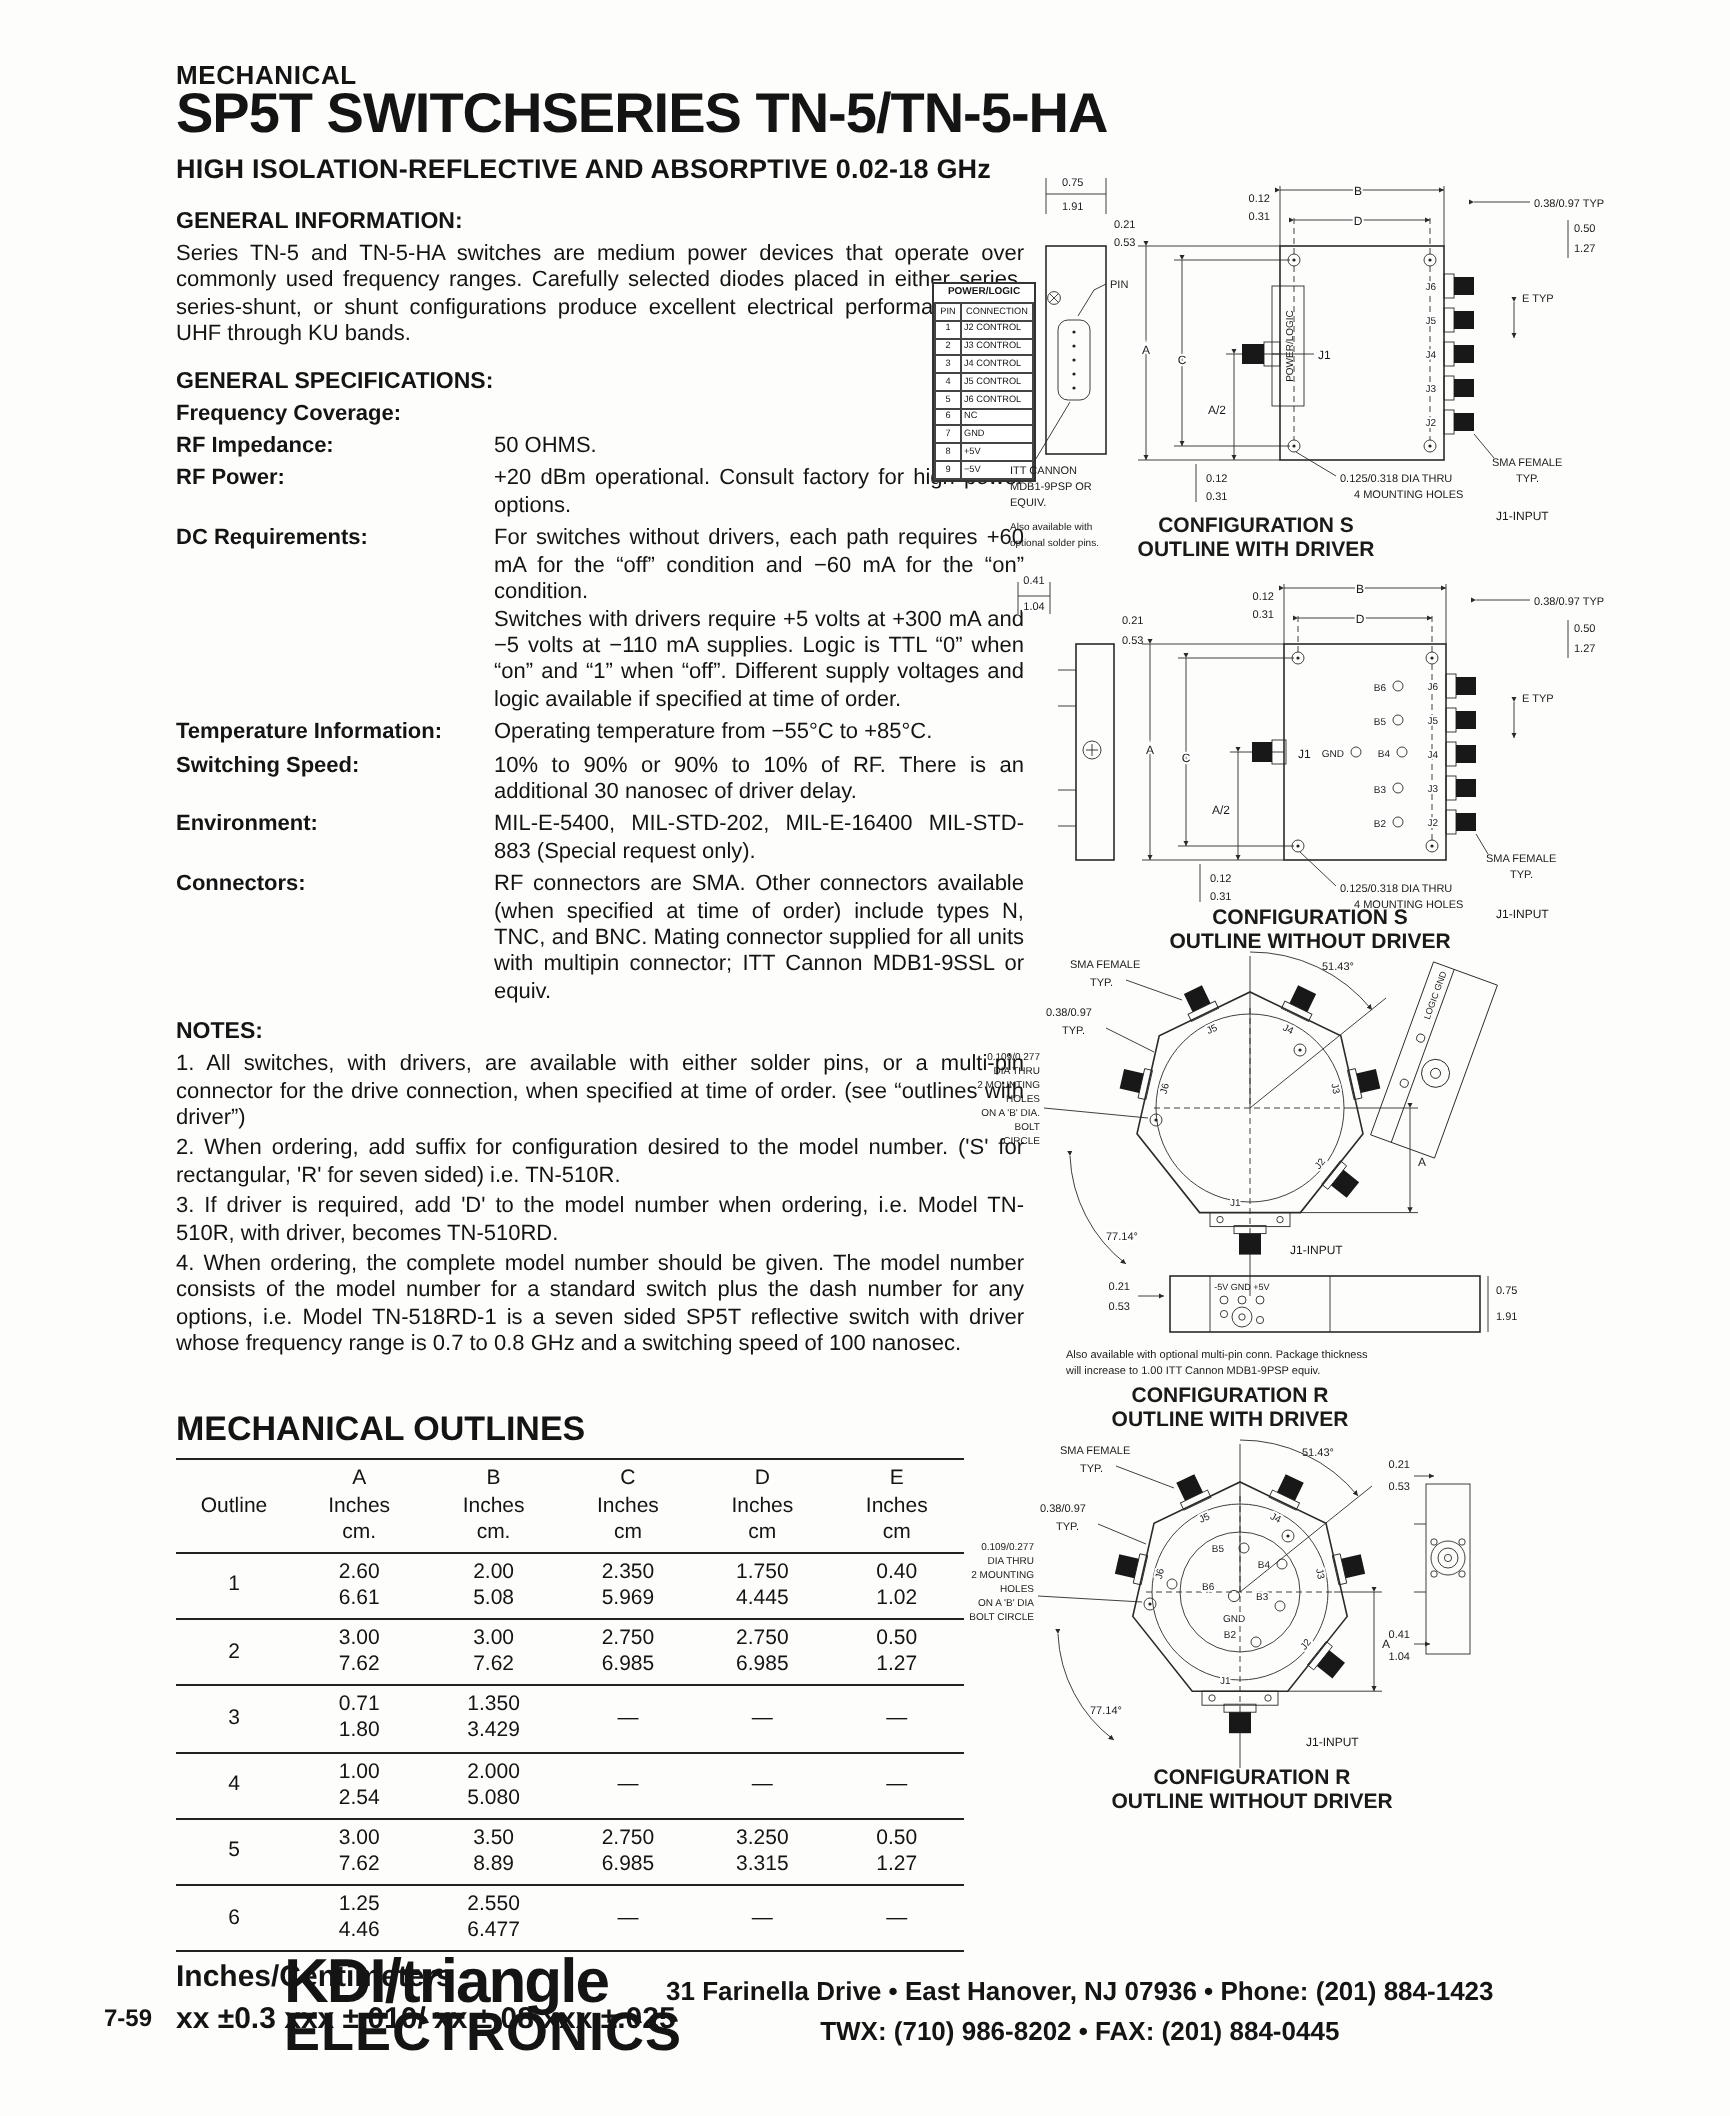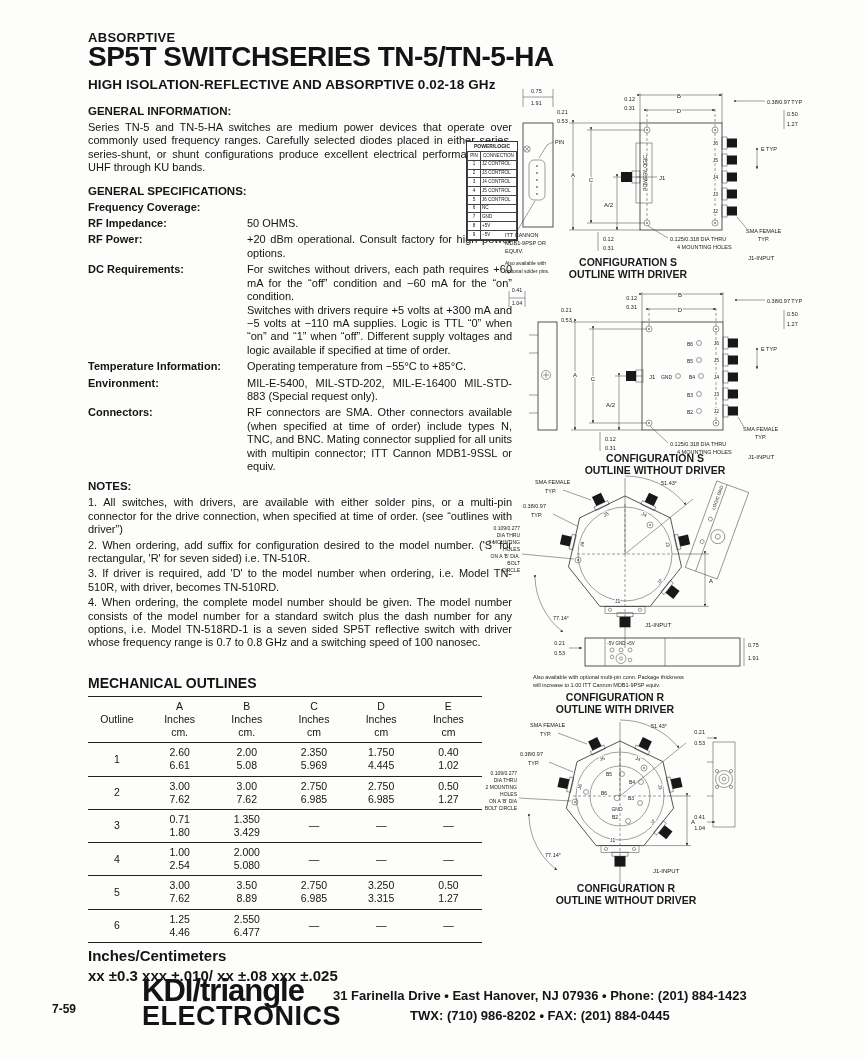--- a/index.html
+++ b/index.html
@@ -47,21 +47,21 @@
   .halo{paint-order:stroke;stroke:#fff;stroke-width:2px;}
   
   #page-num{left:52px;top:1002px;font-size:12px;font-weight:bold;}
   #logo1{left:142px;top:975px;font-size:31px;font-weight:900;letter-spacing:-1px;line-height:1;}
   #logo2{left:142px;top:1003px;font-size:27px;font-weight:900;letter-spacing:.5px;line-height:1;}
   #addr{left:333px;top:986px;font-size:13px;font-weight:bold;line-height:1.55;text-align:center;}
 </style>
 </head>
 <body>
 
-<div class="abs" id="eyebrow">ABSORPTIVE</div>
+<div class="abs" id="eyebrow">MECHANICAL</div>
 <div class="abs" id="title-row">
   <span>SP5T SWITCH</span>
   <span>SERIES TN-5/TN-5-HA</span>
 </div>
 <div class="abs" id="subtitle">HIGH ISOLATION-REFLECTIVE AND ABSORPTIVE 0.02-18 GHz</div>
 
 <div class="abs" id="left-col">
   <h3 style="margin-top:0">GENERAL INFORMATION:</h3>
   <p>Series TN-5 and TN-5-HA switches are medium power devices that operate over commonly used frequency ranges. Carefully selected diodes placed in either series, series-shunt, or shunt configurations produce excellent electrical performance from UHF through KU bands.</p>
   <h3>GENERAL SPECIFICATIONS:</h3>
@@ -88,40 +88,46 @@
           <div>Switches with drivers require +5 volts at +300 mA and −5 volts at −110 mA supplies. Logic is TTL “0” when “on” and “1” when “off”. Different supply voltages and logic available if specified at time of order.</div>
         </div>
       </div>
       <div class="spec-row">
         <div class="spec-label">Temperature Information:</div>
         <div class="spec-value">
           <div>Operating temperature from −55°C to +85°C.</div>
         </div>
       </div>
       <div class="spec-row">
+        <div class="spec-label">Switching Speed:</div>
+        <div class="spec-value">
+          <div>10% to 90% or 90% to 10% of RF. There is an additional 30 nanosec of driver delay.</div>
+        </div>
+      </div>
+      <div class="spec-row">
         <div class="spec-label">Environment:</div>
         <div class="spec-value">
           <div>MIL-E-5400, MIL-STD-202, MIL-E-16400 MIL-STD-883 (Special request only).</div>
         </div>
       </div>
       <div class="spec-row">
         <div class="spec-label">Connectors:</div>
         <div class="spec-value">
           <div>RF connectors are SMA. Other connectors available (when specified at time of order) include types N, TNC, and BNC. Mating connector supplied for all units with multipin connector; ITT Cannon MDB1-9SSL or equiv.</div>
         </div>
       </div>
     </div>
   <h3 style="margin-top:6px">NOTES:</h3>
   <div>
       <p class="note-item">1. All switches, with drivers, are available with either solder pins, or a multi-pin connector for the drive connection, when specified at time of order. (see “outlines with driver”)</p>
       <p class="note-item">2. When ordering, add suffix for configuration desired to the model number. ('S' for rectangular, 'R' for seven sided) i.e. TN-510R.</p>
       <p class="note-item">3. If driver is required, add 'D' to the model number when ordering, i.e. Model TN-510R, with driver, becomes TN-510RD.</p>
       <p class="note-item">4. When ordering, the complete model number should be given. The model number consists of the model number for a standard switch plus the dash number for any options, i.e. Model TN-518RD-1 is a seven sided SP5T reflective switch with driver whose frequency range is 0.7 to 0.8 GHz and a switching speed of 100 nanosec.</p>
     </div>
-  <h3 style="font-size:14px;margin:25px 0 2px 0">MECHANICAL OUTLINES</h3>
+  <h3 style="font-size:17px;margin:25px 0 2px 0">MECHANICAL OUTLINES</h3>
   <table id="mech-table">
       <thead>
         <tr>
           <th class="col-outline">Outline</th>
           <th>
             <div>A</div>
             <div>Inches</div>
             <div>cm.</div>
           </th>
           <th>

